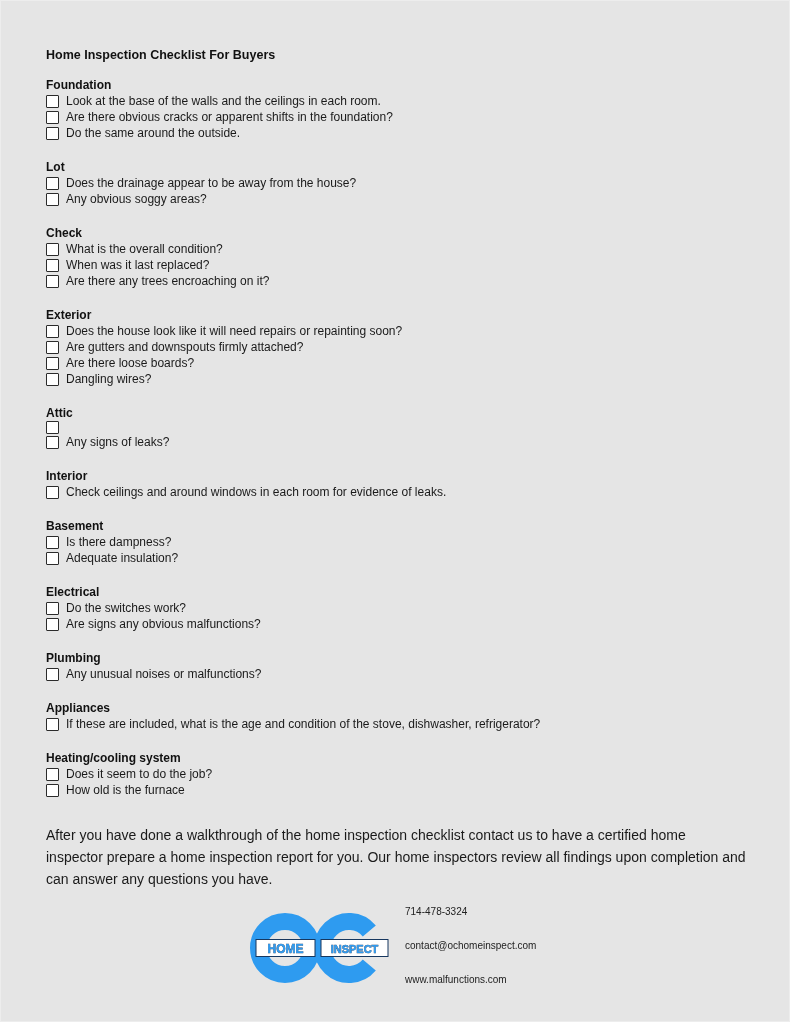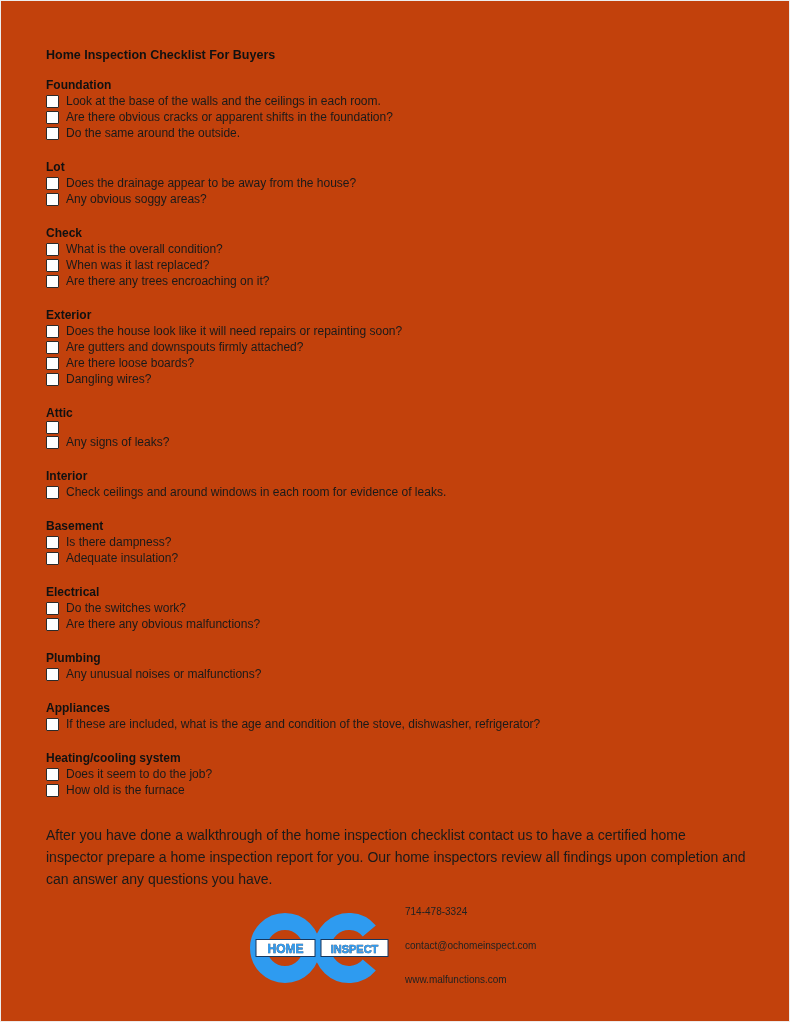--- a/index.html
+++ b/index.html
@@ -4,21 +4,21 @@
 <style>
   html, body {
     margin: 0;
     padding: 0;
     background: #ffffff;
   }
   .page {
     position: relative;
     width: 790px;
     height: 1022px;
-    background: #c2410c;
+    background: #e5e5e5;
     box-sizing: border-box;
     border: 1px solid #ededed;
     font-family: "Liberation Sans", sans-serif;
     color: #1a1a1a;
     overflow: hidden;
   }
   .content {
     padding: 46px 45px 0 45px;
   }
   .doc-title {
@@ -209,21 +209,21 @@
   <section class="section">
     <h2 class="section-title">Electrical</h2>
 
   <div class="check-item">
     <span class="checkbox"></span>
     <span class="item-label">Do the switches work?</span>
   </div>
 
   <div class="check-item">
     <span class="checkbox"></span>
-    <span class="item-label">Are there any obvious malfunctions?</span>
+    <span class="item-label">Are signs any obvious malfunctions?</span>
   </div>
 </section>
 
   <section class="section">
     <h2 class="section-title">Plumbing</h2>
 
   <div class="check-item">
     <span class="checkbox"></span>
     <span class="item-label">Any unusual noises or malfunctions?</span>
   </div>

